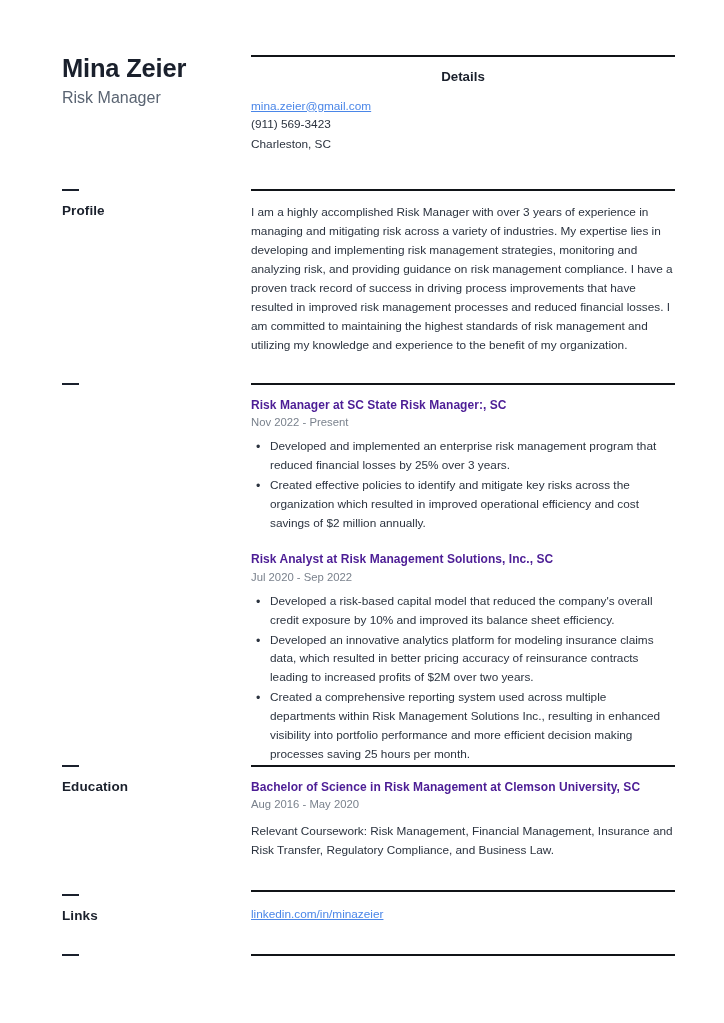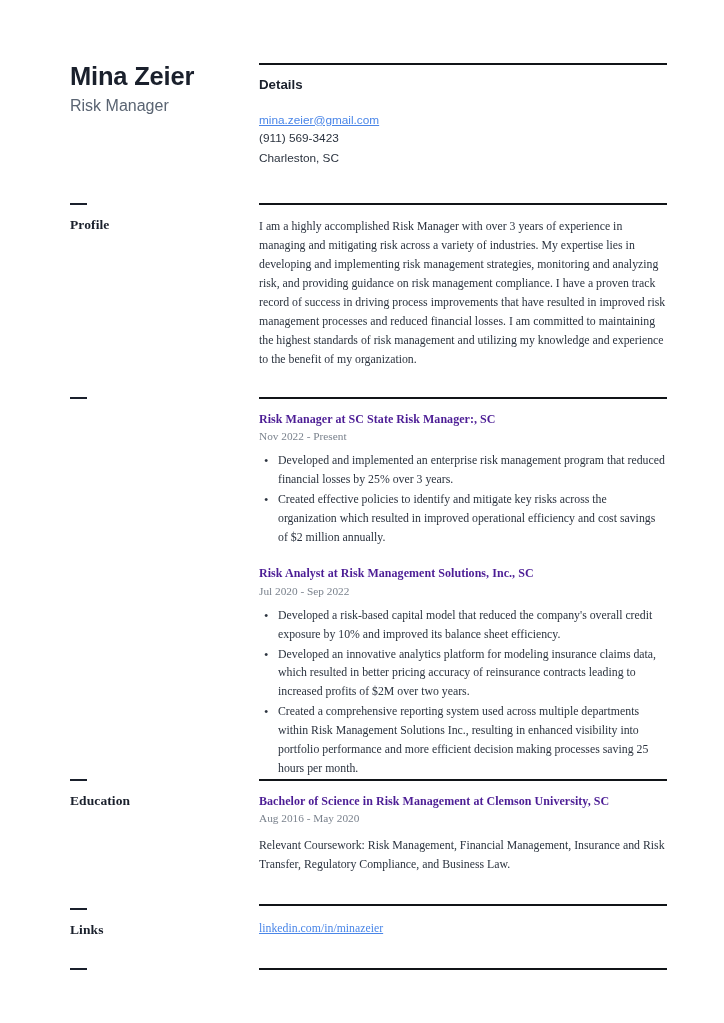--- a/index.html
+++ b/index.html
@@ -3,36 +3,36 @@
 <meta charset="utf-8">
 <style>
   * { margin:0; padding:0; box-sizing:border-box; }
   html, body {
     width:724px; height:1023px;
     background:#ffffff;
     font-family:"Liberation Sans", sans-serif;
     color:#1f2733;
     overflow:hidden;
   }
-  .page { position:relative; width:724px; height:1023px; padding:16px; }
+  .page { position:relative; width:724px; height:1023px; padding:8px; }
 
   
   .header { display:flex; }
   .header-left { width:243px; padding:46px 0 0 54px; }
   .name {
     font-size:25.5px; font-weight:bold; letter-spacing:-0.2px;
     color:#1a202c; line-height:1.15;
   }
   .job-title {
     font-size:16px; font-weight:normal; color:#5a6472;
     margin-top:5px; line-height:1.2;
   }
 
   
-  .row { display:flex;font-family:Liberation Serif, serif; }
+  .row { display:flex; }
   .col-left { width:243px; padding-left:54px; flex:0 0 243px; }
   .col-right { flex:1; padding-right:41px; }
 
   .section-rule {
     border-top:2px solid #111418;
     width:100%;
   }
   .dash {
     width:17px; height:2px; background:#1a202c;
     margin-bottom:12px;
@@ -66,21 +66,22 @@
   }
 
   a.link, .link {
     color:#4a86e8; text-decoration:underline;
     font-size:11.8px; line-height:1.6;
   }
 
   .detail-line { font-size:11.8px; color:#2b333f; line-height:1.62; }
   .details-head {
     font-size:13.3px; font-weight:bold; color:#1a202c; line-height:1.4;
-    margin-bottom:15px;
+    margin-bottom:9px;
+    text-align:center;
   }
 </style>
 </head>
 <body>
 
 <div class="page">
 
   <div class="header">
     <div class="header-left">
       <div class="name">Mina Zeier</div>

